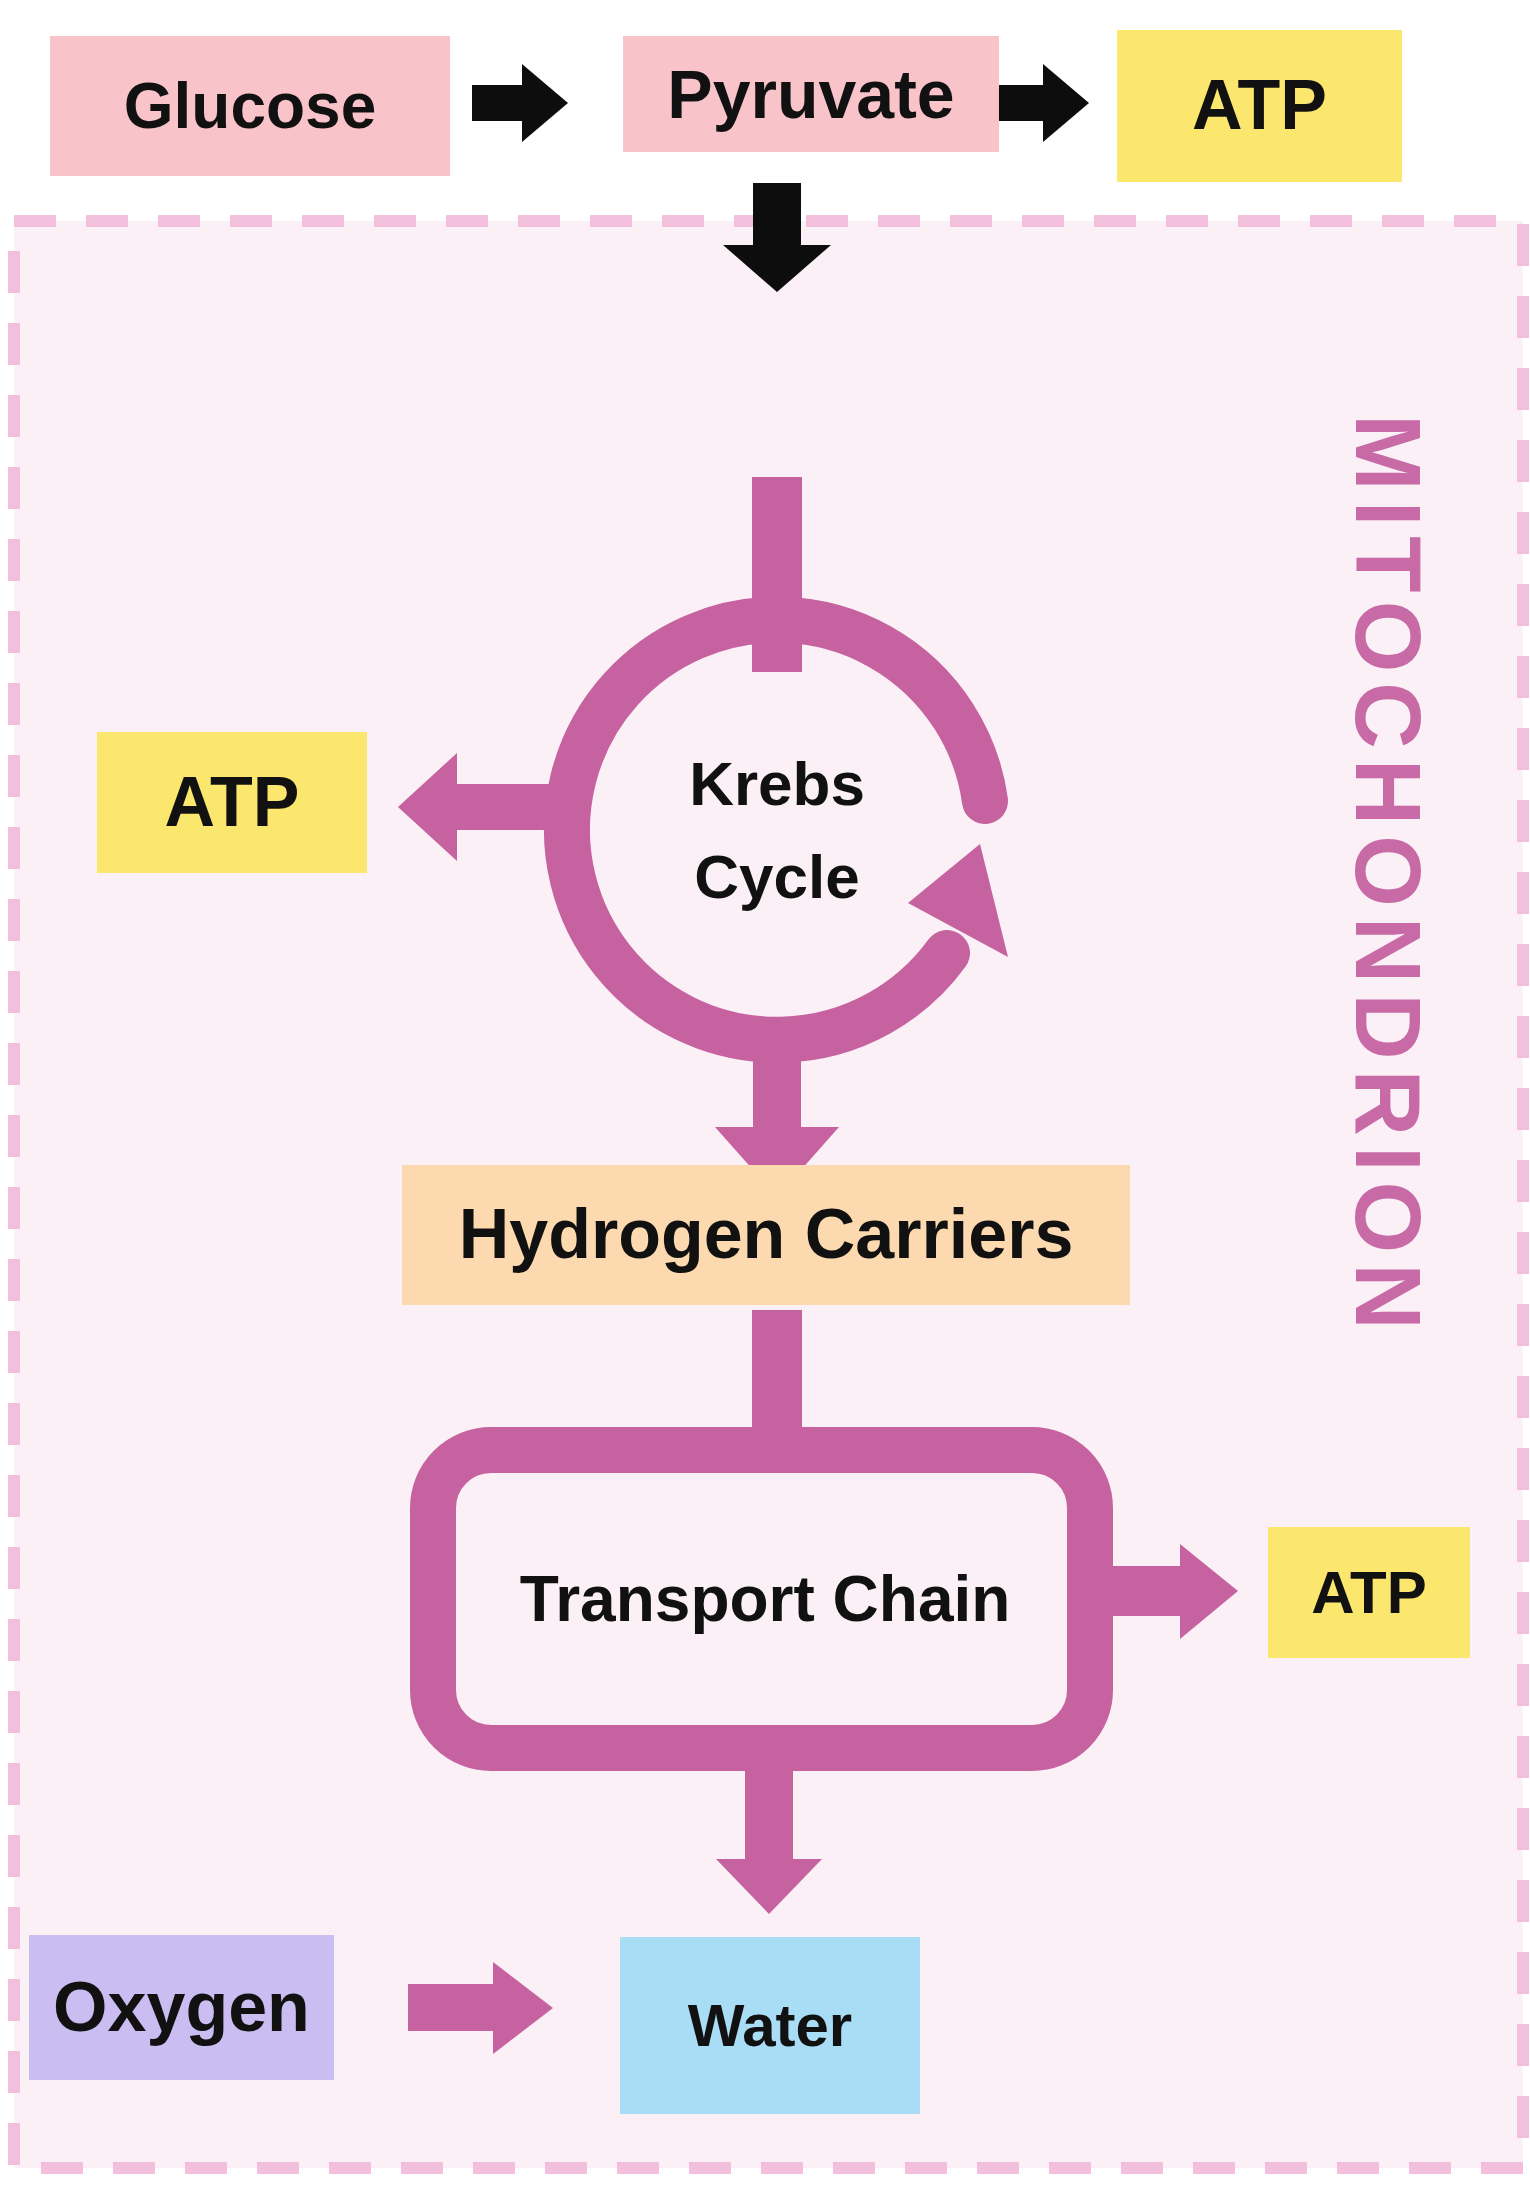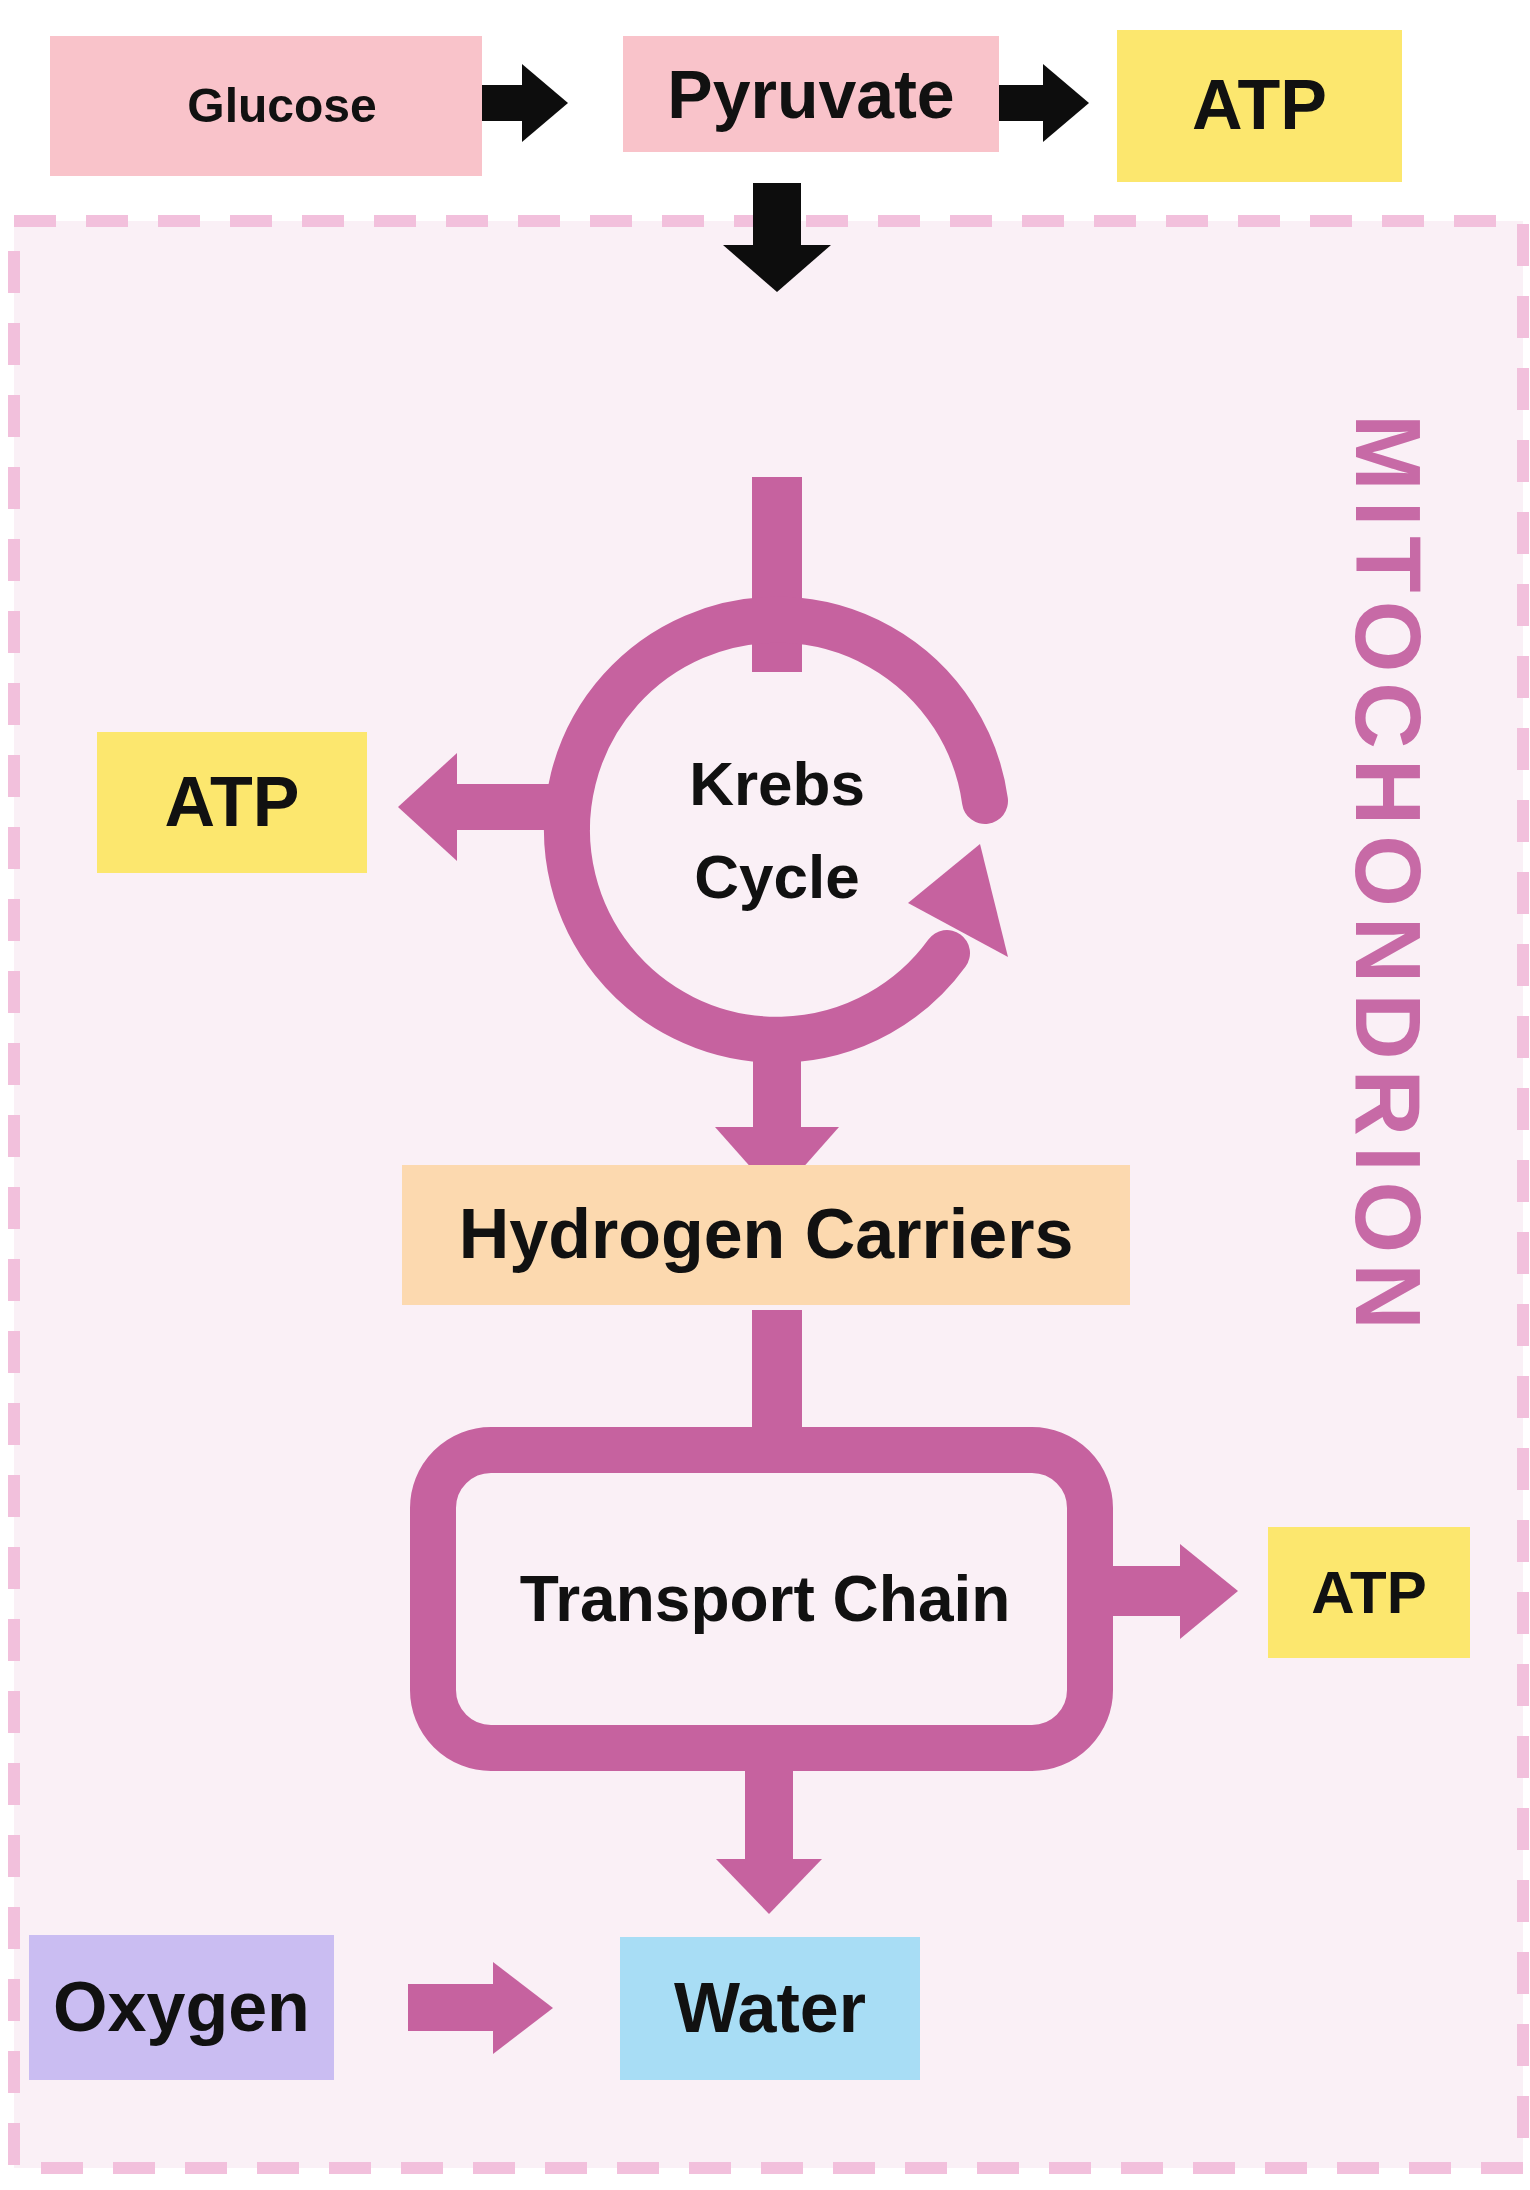--- a/index.html
+++ b/index.html
@@ -32,29 +32,29 @@
     text-align: center;
     line-height: 1.25;
     z-index: 3;
   }
   .pink    { background: var(--pink, #f9c3ca); }
   .yellow  { background: var(--yellow, #fce76e); }
   .peach   { background: var(--peach, #fcd9af); }
   .lavender{ background: var(--lavender, #cabdf2); }
   .blue    { background: var(--blue, #a8ddf5); }
 
-  .glucose   { left: 50px;   top: 36px;   width: 400px; height: 140px; font-size: 48px; padding-left: 32px; }
+  .glucose   { left: 50px;   top: 36px;   width: 400px; height: 140px; font-size: 64px; }
   .pyruvate  { left: 623px;  top: 36px;   width: 376px; height: 116px; font-size: 68px; }
   .atp-top   { left: 1117px; top: 30px;   width: 285px; height: 152px; font-size: 70px; }
   .acetyl    { left: 545px;  top: 307px;  width: 465px; height: 172px; font-size: 70px; }
   .atp-left  { left: 97px;   top: 732px;  width: 270px; height: 141px; font-size: 70px; }
   .hydrogen  { left: 402px;  top: 1165px; width: 728px; height: 140px; font-size: 70px; }
   .atp-right { left: 1268px; top: 1527px; width: 202px; height: 131px; font-size: 60px; }
   .oxygen    { left: 29px;   top: 1935px; width: 305px; height: 145px; font-size: 70px; }
-  .water     { left: 620px;  top: 1937px; width: 300px; height: 143px; font-size: 70px; }
+  .water     { left: 620px;  top: 1937px; width: 300px; height: 177px; font-size: 60px; }
 
   .krebs-label {
     position: absolute;
     left: 612px; top: 690px;
     width: 330px; height: 280px;
     display: flex;
     flex-direction: column;
     align-items: center;
     justify-content: center;
     font-size: 62px;

